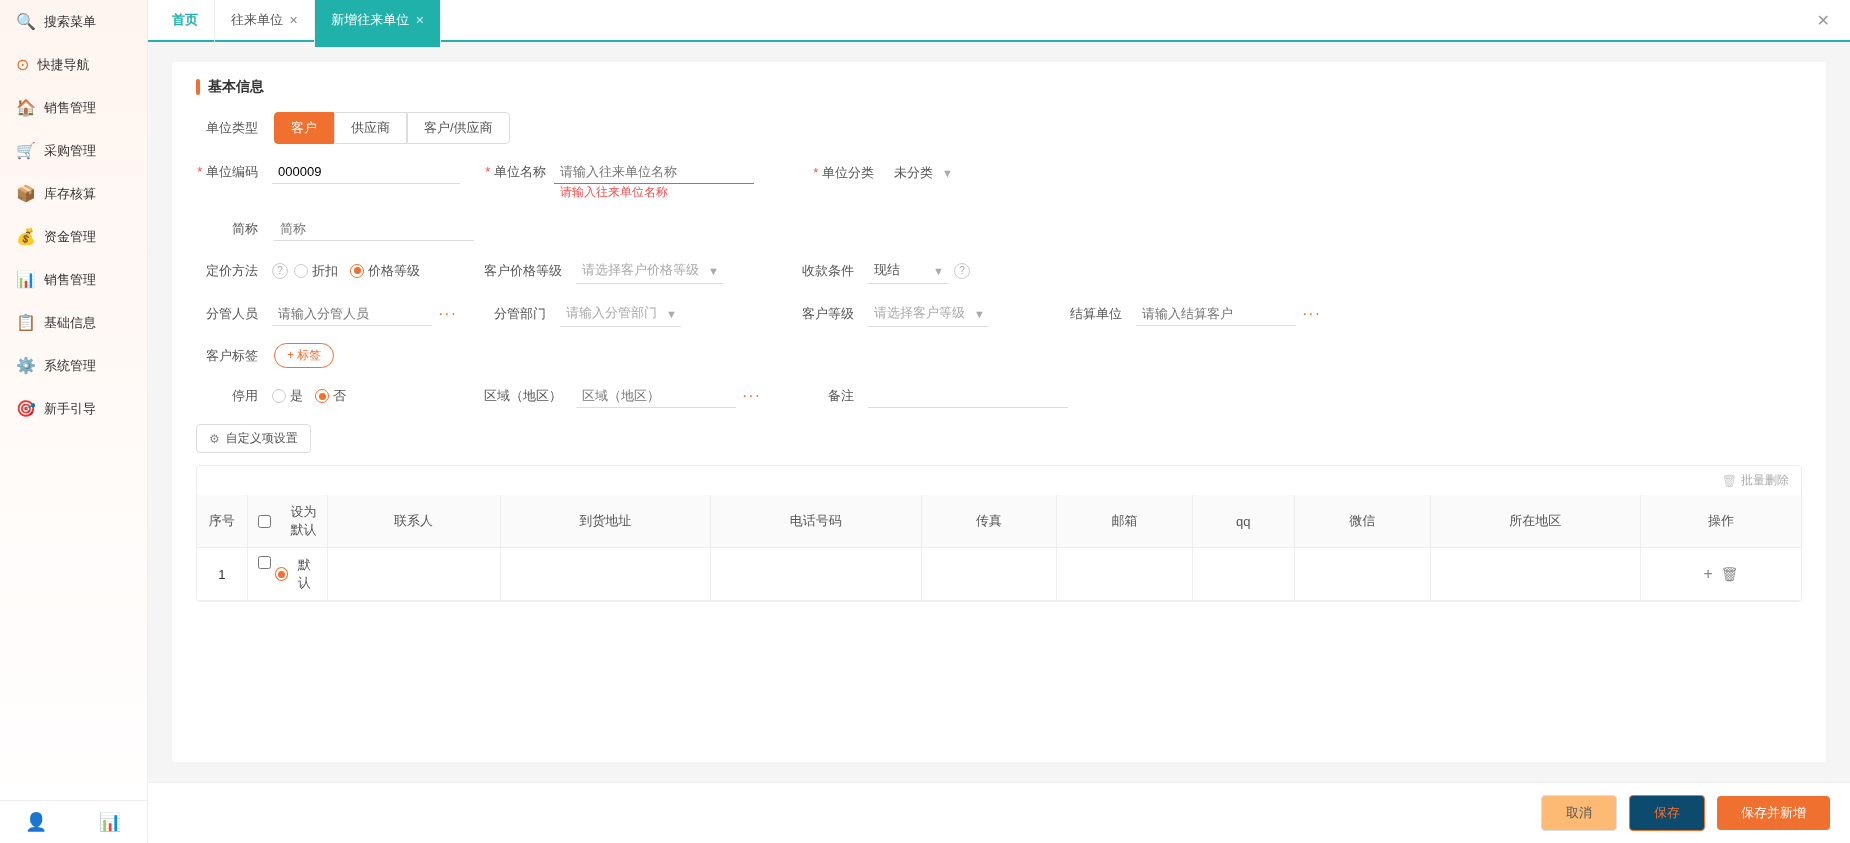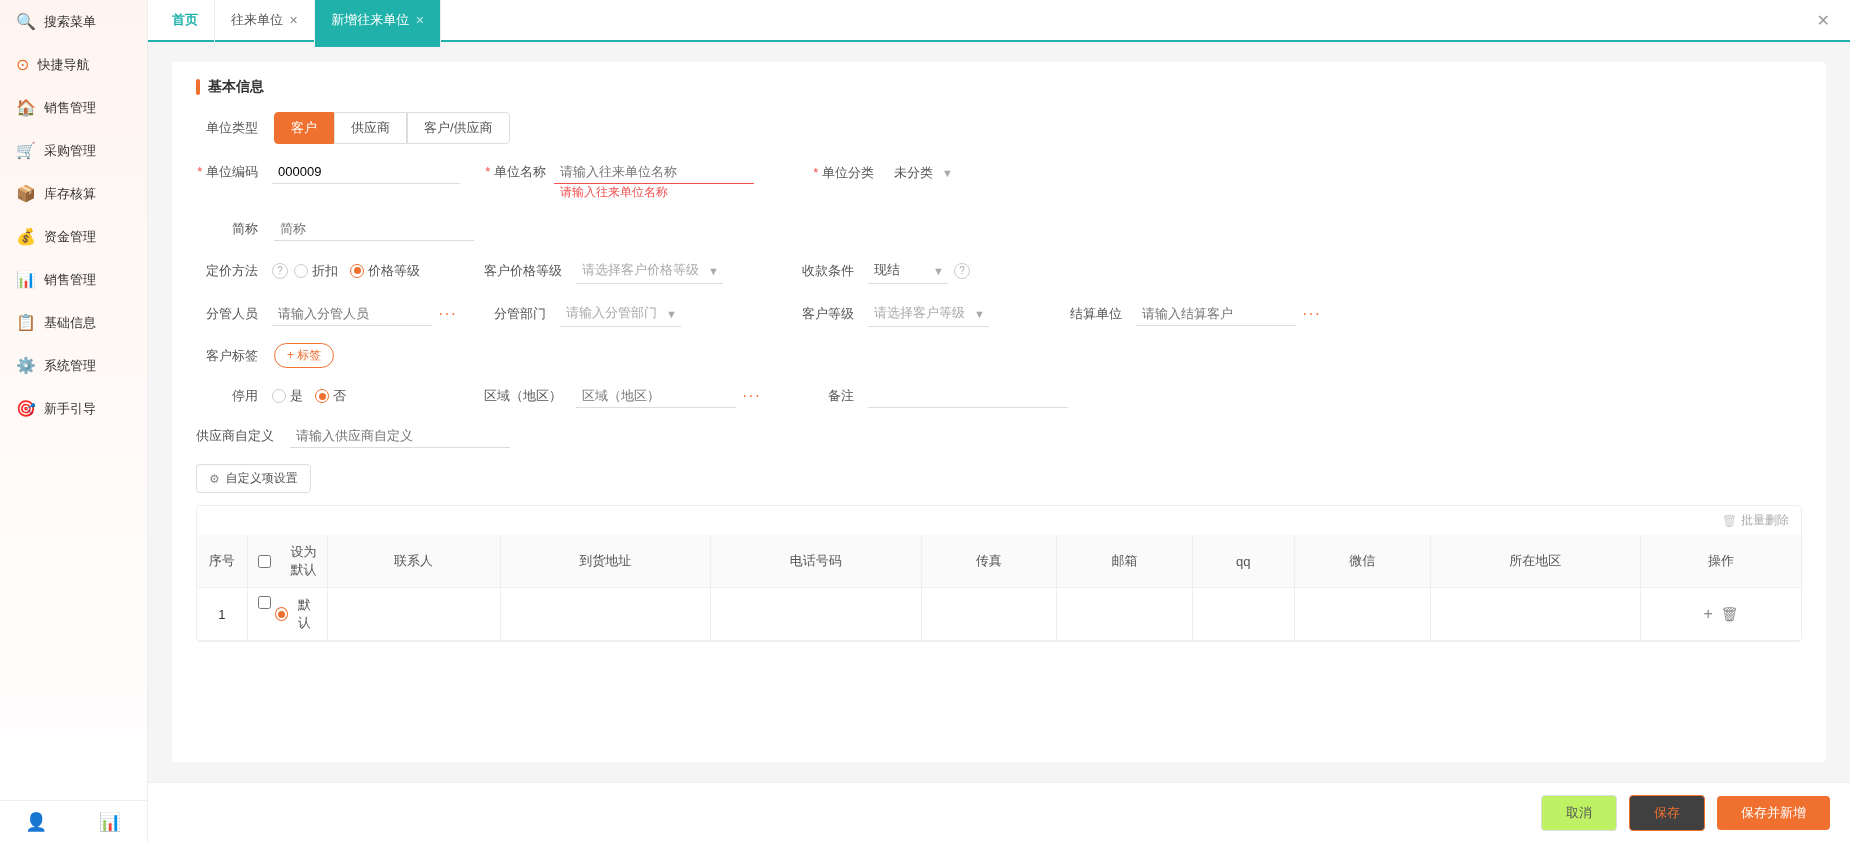--- a/index.html
+++ b/index.html
@@ -289,30 +289,30 @@
       align-items: center;
       padding: 12px 20px;
       background: #fff;
       border-top: 1px solid #eee;
       gap: 12px;
       flex-shrink: 0;
     }
     .btn-cancel {
       padding: 8px 24px;
       border: 1px solid #ddd;
-      background: #bef264;
+      background: #fdba74;
       color: #555;
       border-radius: 4px;
       cursor: pointer;
       font-size: 13px;
     }
     .btn-save {
       padding: 8px 24px;
       border: 1px solid #f07030;
-      background: #404040;
+      background: #0c4a6e;
       color: #f07030;
       border-radius: 4px;
       cursor: pointer;
       font-size: 13px;
     }
     .btn-save-new {
       padding: 8px 24px;
       background: #f07030;
       border: none;
       color: #fff;
@@ -556,24 +556,20 @@
           <input class="form-input" type="text" style="width: 130px;" placeholder="区域（地区）">
           <span class="more-dots">···</span>
         </div>
 
         <div class="form-group" style="flex:0 0 300px;">
           <span class="form-label">备注</span>
           <input class="form-input" type="text" style="width: 200px;">
         </div>
       </div>
 
-      <div class="form-row">
-        <span class="form-label">供应商自定义</span>
-        <input class="form-input" type="text" style="width: 220px;" placeholder="请输入供应商自定义">
-      </div>
 
       <div style="margin-top: 8px; margin-bottom:4px;">
         <button class="custom-settings-btn">
           <span style="color:#888;">⚙</span>
           <span>自定义项设置</span>
         </button>
       </div>
 
       <div class="table-section">
         <div class="table-toolbar">

